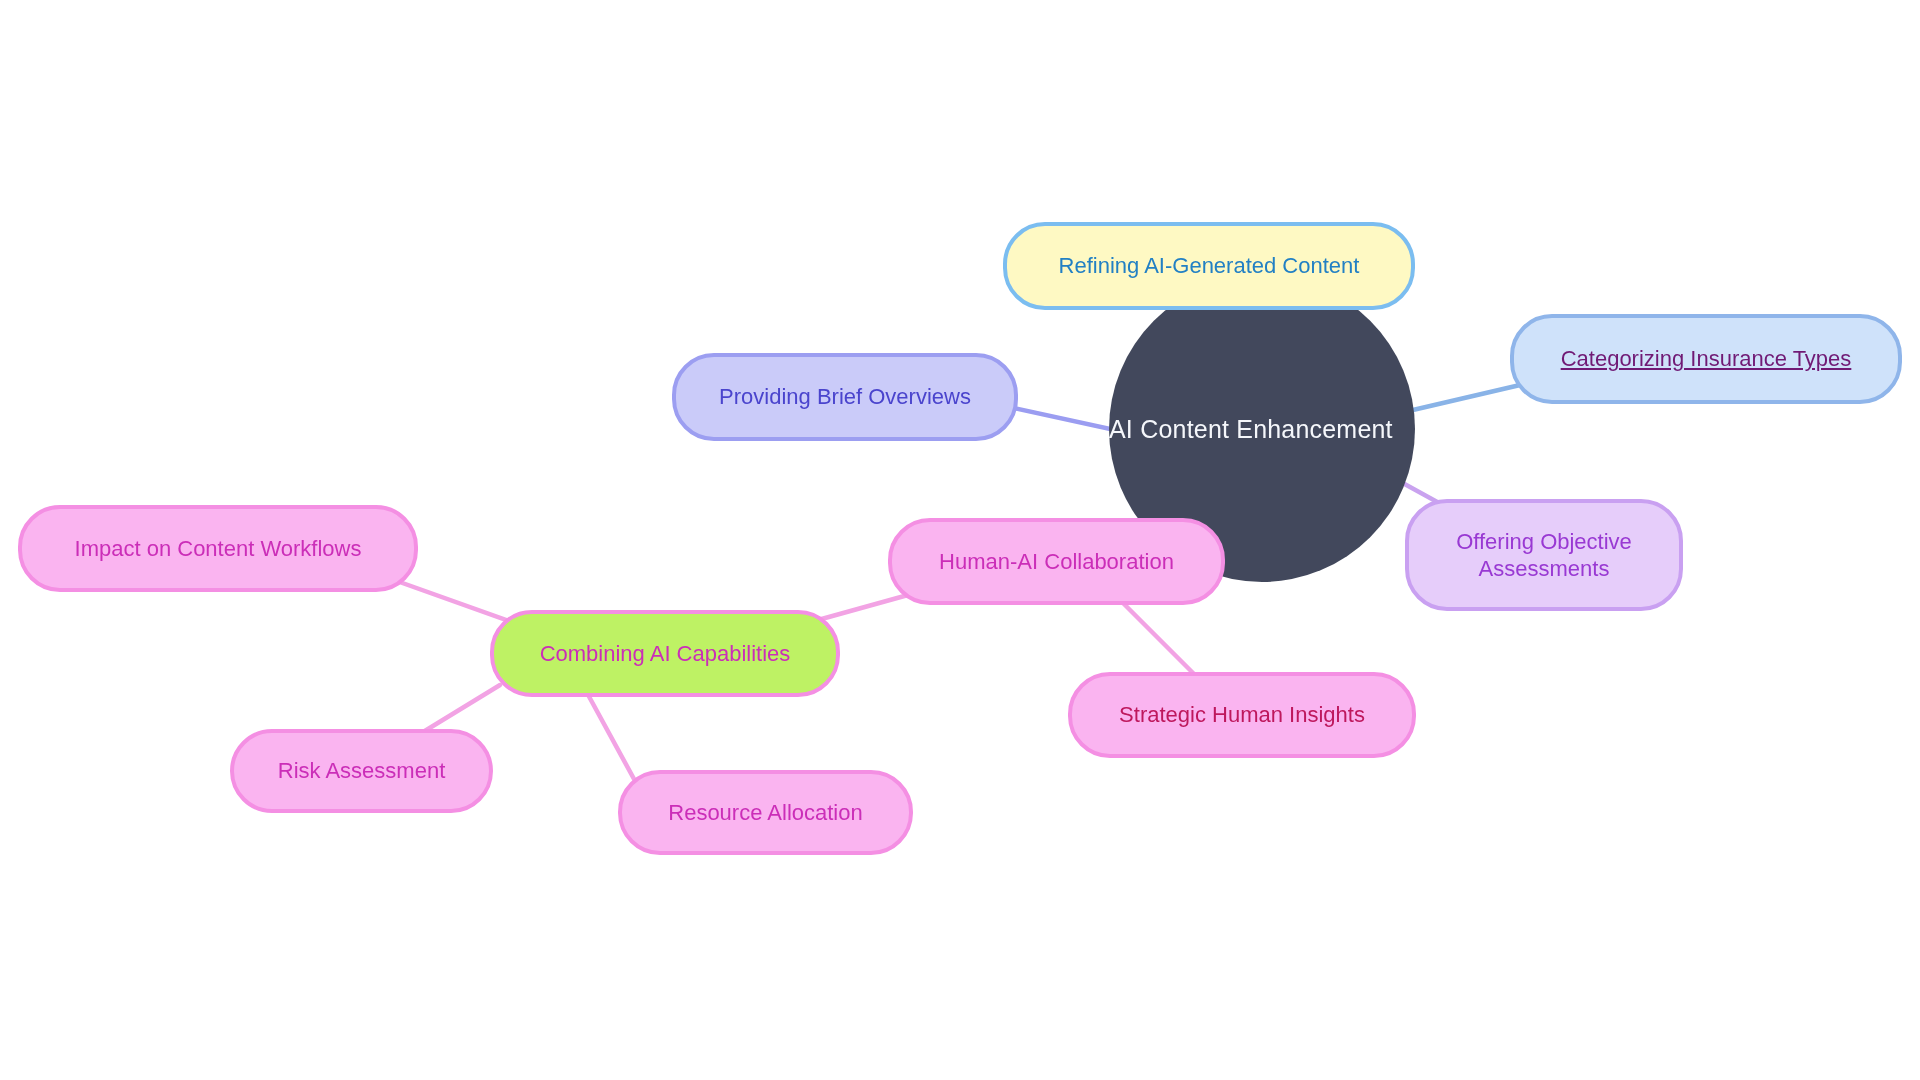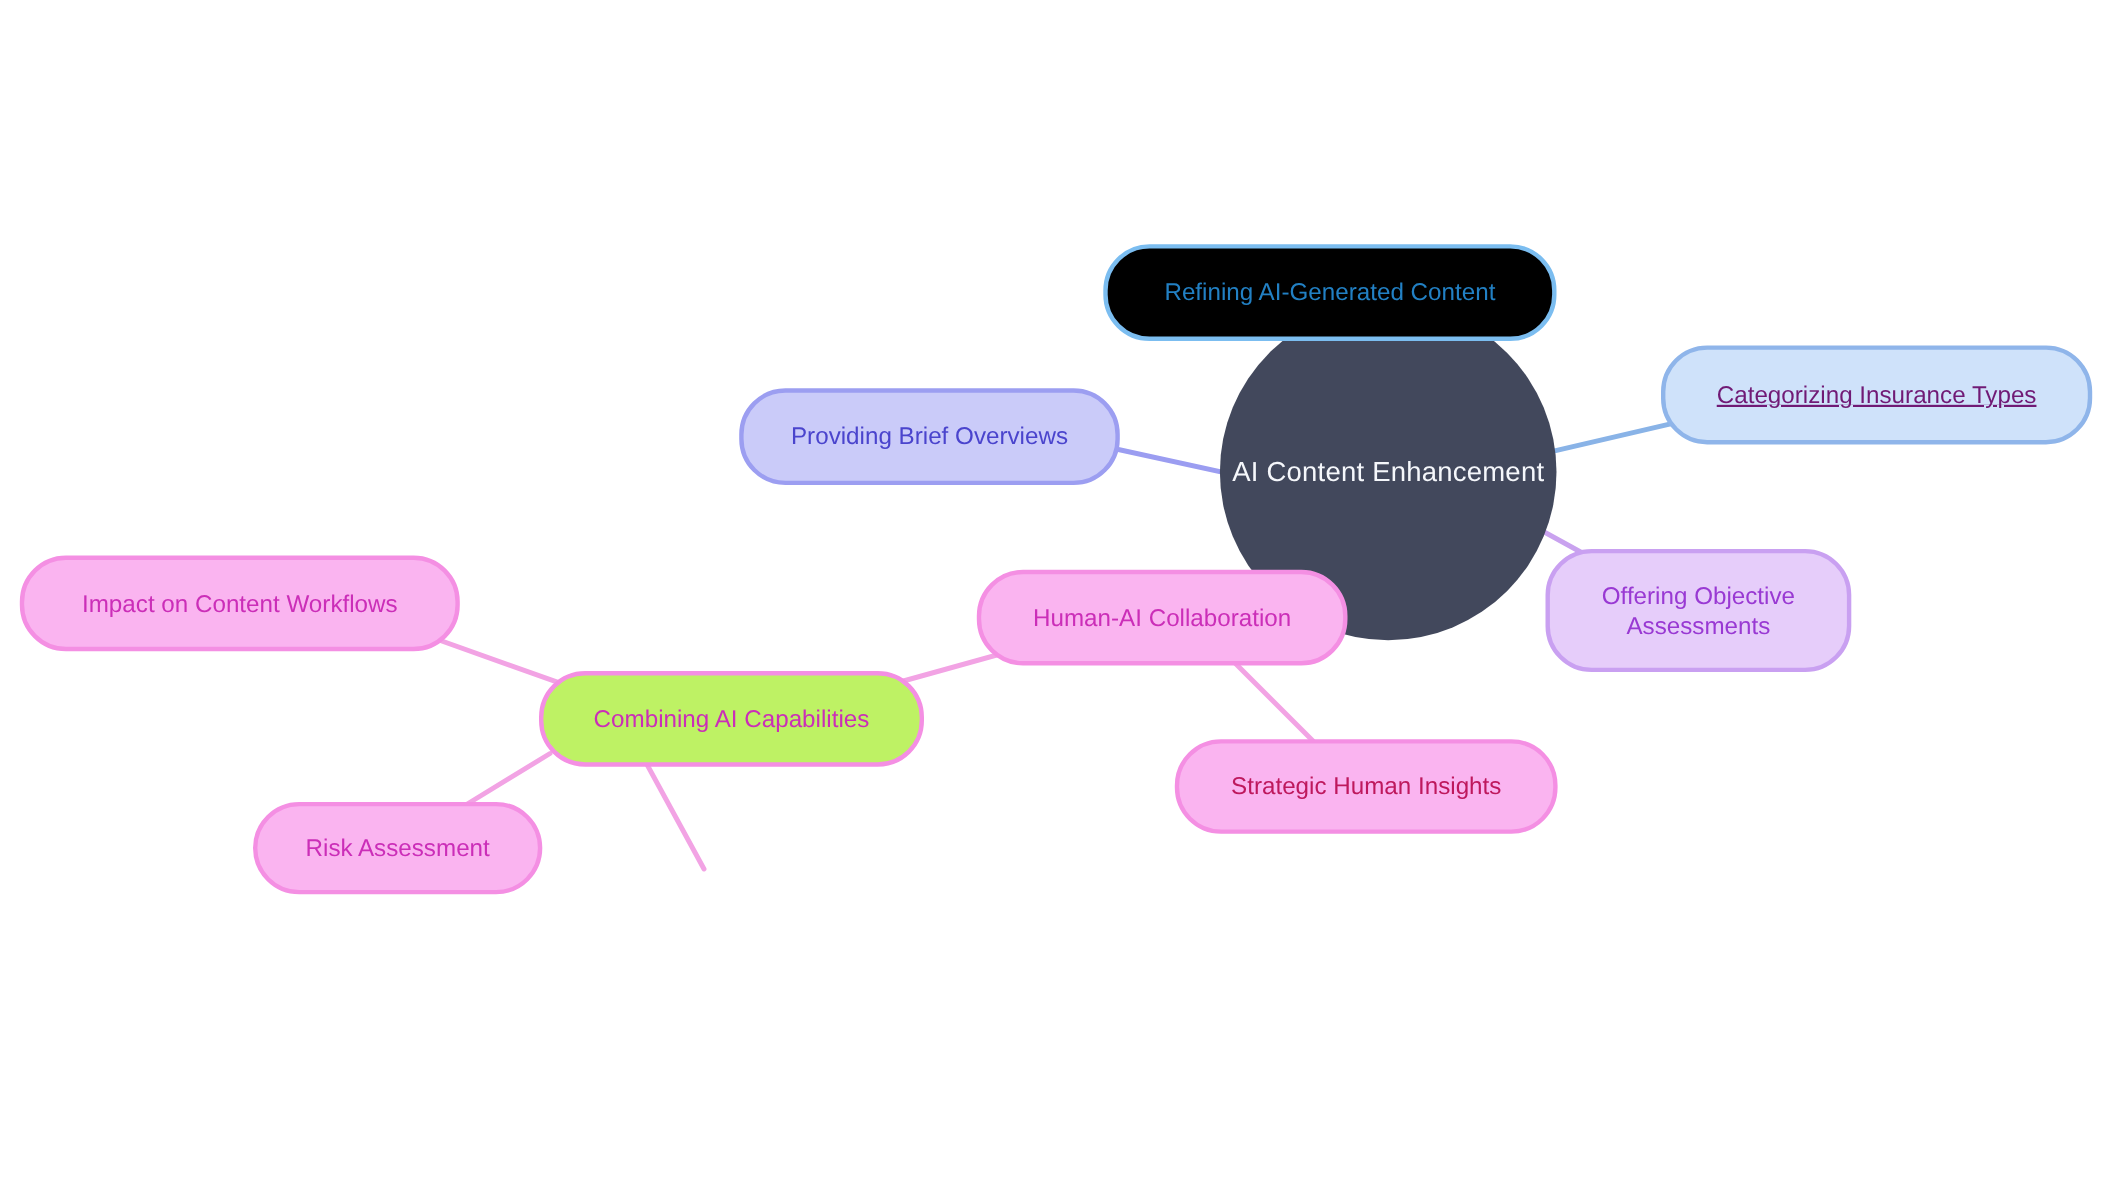--- a/index.html
+++ b/index.html
@@ -23,21 +23,21 @@
     top: 0;
     width: 1920px;
     height: 1080px;
     z-index: 1;
   }
   .central-circle {
     position: absolute;
     border-radius: 50%;
     display: flex;
     align-items: center;
-    justify-content: center;
+    justify-content: flex-start;
     text-align: center;
     z-index: 2;
     box-sizing: border-box;
   }
   .central-circle .label {
     font-size: 25px;
     letter-spacing: 0.2px;
     font-weight: 400;
   }
   .node {
@@ -67,21 +67,21 @@
       <line x1="1370" y1="465" x2="1470" y2="520" stroke="#c9a2ef" stroke-width="4.5" stroke-linecap="round"></line>
       <line x1="380" y1="575" x2="540" y2="632" stroke="#f2a3e4" stroke-width="4.5" stroke-linecap="round"></line>
       <line x1="800" y1="625" x2="980" y2="575" stroke="#f2a3e4" stroke-width="4.5" stroke-linecap="round"></line>
       <line x1="1110" y1="590" x2="1210" y2="690" stroke="#f2a3e4" stroke-width="4.5" stroke-linecap="round"></line>
       <line x1="500" y1="685" x2="410" y2="740" stroke="#f2a3e4" stroke-width="4.5" stroke-linecap="round"></line>
       <line x1="580" y1="680" x2="640" y2="790" stroke="#f2a3e4" stroke-width="4.5" stroke-linecap="round"></line>
     </svg>
 <div class="central-circle" style="left: 1109px; top: 276px; width: 306px; height: 306px; background: rgb(66, 72, 92); color: rgb(245, 247, 251);">
       <span class="label">AI Content Enhancement</span>
     </div>
-    <div class="node" style="left: 1003px; top: 222px; width: 412px; height: 88px; background: #000000; border-color: rgb(123, 189, 240); color: rgb(34, 128, 196);">
+    <div class="node" style="left: 1003px; top: 222px; width: 412px; height: 88px; background: #fef9c3; border-color: rgb(123, 189, 240); color: rgb(34, 128, 196);">
       <span>Refining AI-Generated Content</span>
     </div>
     <div class="node" style="left: 1510px; top: 314px; width: 392px; height: 90px; background: rgb(207, 226, 250); border-color: rgb(143, 181, 234); color: #701a75; text-decoration: underline;">
       <span>Categorizing Insurance Types</span>
     </div>
     <div class="node" style="left: 672px; top: 353px; width: 346px; height: 88px; background: rgb(202, 203, 249); border-color: rgb(156, 158, 241); color: rgb(74, 68, 205);">
       <span>Providing Brief Overviews</span>
     </div>
     <div class="node" style="left: 1405px; top: 499px; width: 278px; height: 112px; background: rgb(230, 205, 250); border-color: rgb(201, 160, 241); color: rgb(153, 57, 211);">
       <span>Offering Objective Assessments</span>
@@ -94,13 +94,16 @@
     </div>
     <div class="node" style="left: 490px; top: 610px; width: 350px; height: 87px; background: #bef264; border-color: rgb(244, 143, 227); color: rgb(203, 46, 184);">
       <span>Combining AI Capabilities</span>
     </div>
     <div class="node" style="left: 1068px; top: 672px; width: 348px; height: 86px; background: rgb(250, 180, 240); border-color: rgb(244, 143, 227); color: #be185d;">
       <span>Strategic Human Insights</span>
     </div>
     <div class="node" style="left: 230px; top: 729px; width: 263px; height: 84px; background: rgb(250, 180, 240); border-color: rgb(244, 143, 227); color: rgb(203, 46, 184);">
       <span>Risk Assessment</span>
     </div>
+    <div class="node" style="left: 618px; top: 770px; width: 295px; height: 85px; background: rgb(250, 180, 240); border-color: rgb(244, 143, 227); color: rgb(203, 46, 184);">
+      <span>Resource Allocation</span>
+    </div>
   </div>
 
 </body></html>

